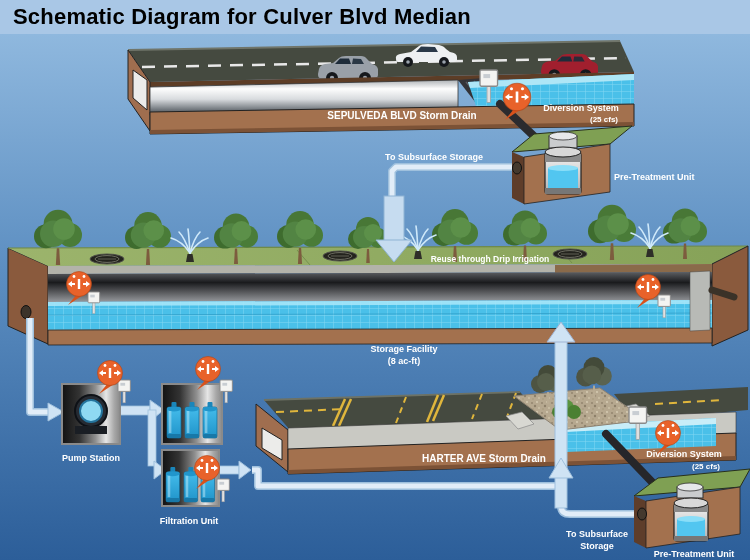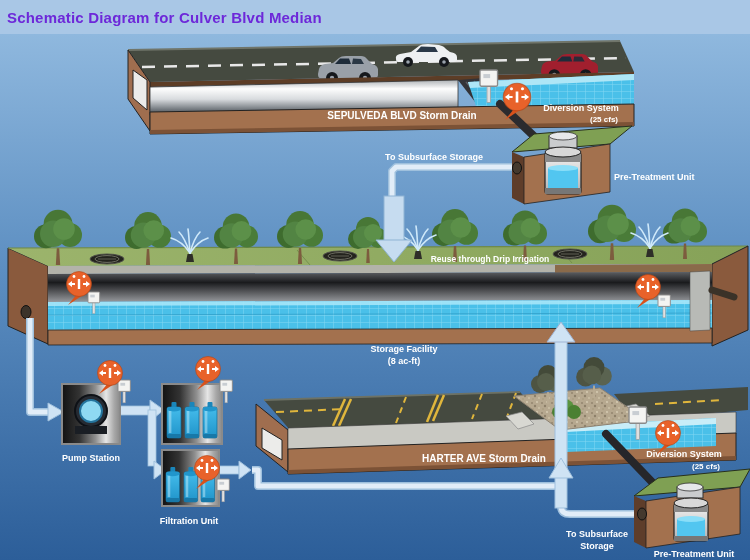--- a/index.html
+++ b/index.html
@@ -1,20 +1,20 @@
 <!DOCTYPE html>
 <html><head>
 <meta charset="utf-8">
 <style>
   html,body{margin:0;padding:0;background:#555;}
   .stage{position:relative;width:750px;height:560px;overflow:hidden;
          font-family:"Liberation Sans",sans-serif;background:#6d9cc9;}
   .titlebar{position:absolute;top:0;left:0;width:750px;height:34px;
             background:#a9c7e6;display:flex;align-items:center;}
-  .titlebar span{font-size:15px;font-weight:bold;color:#6d28d9;padding-left:7px;
+  .titlebar span{font-size:22px;font-weight:bold;color:#000000;padding-left:13px;
                  letter-spacing:.2px;white-space:nowrap;}
   svg{position:absolute;top:34px;left:0;display:block;}
   svg text{font-family:"Liberation Sans",sans-serif;font-weight:bold;fill:#ffffff;}
   .lbl{font-size:9px;}
   .lbl-big{font-size:10px;}
   .lbl-sm{font-size:8px;}
   .lbl-reuse{font-size:8.5px;}
 </style>
 </head>
 <body>

